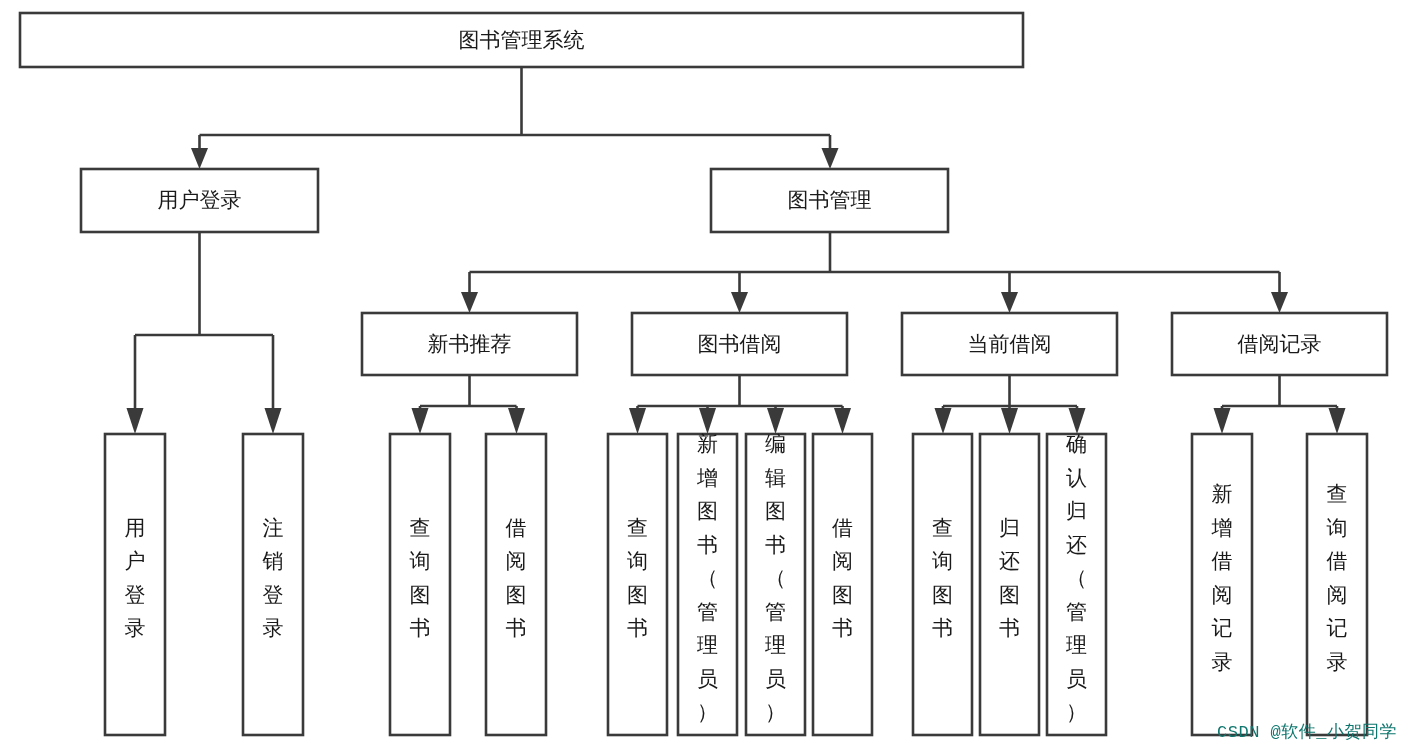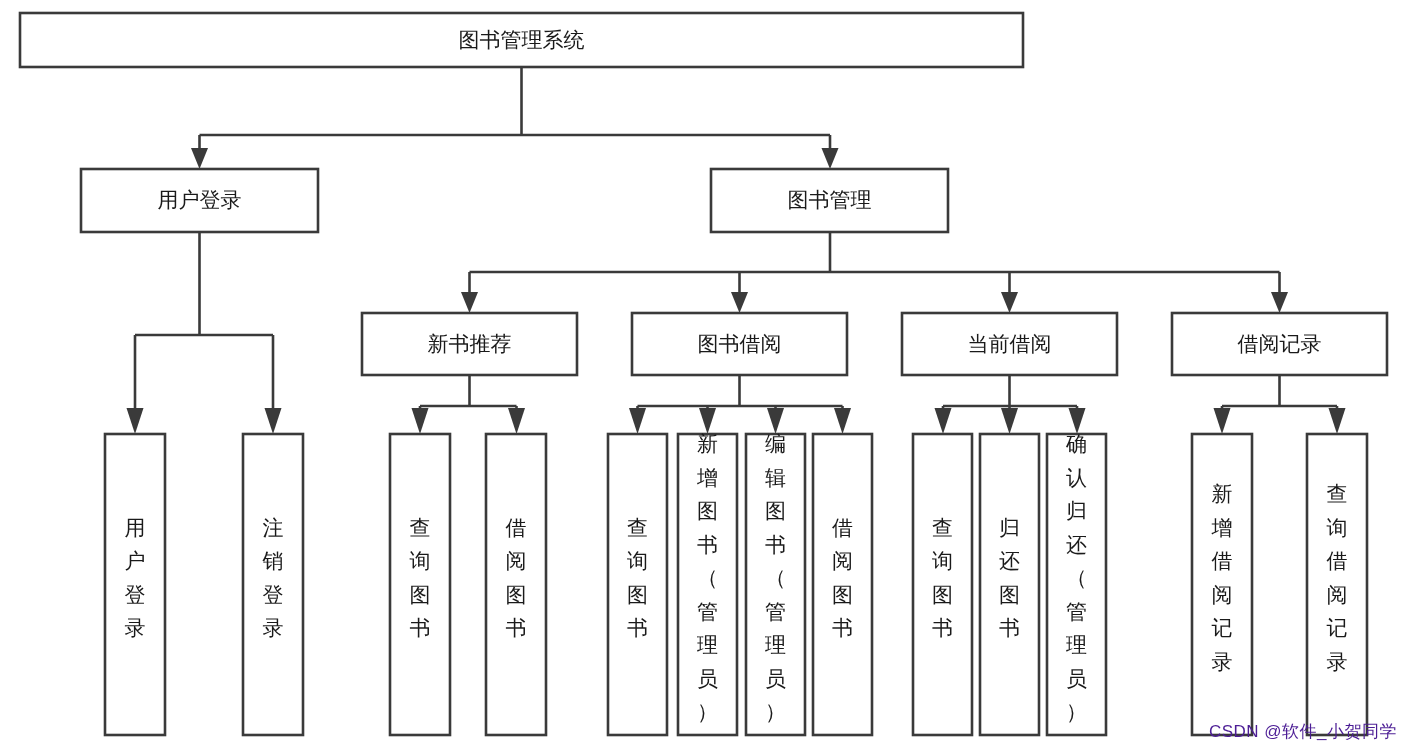--- a/index.html
+++ b/index.html
@@ -51,23 +51,23 @@
   .node-label-v {
     font-family: "Liberation Sans", sans-serif;
     font-size: 21px;
     fill: #1a1a1a;
     text-anchor: middle;
   }
   .watermark {
     position: absolute;
     right: 8px;
     bottom: 4px;
-    font-family: Liberation Sans, sans-serif;
+    font-family: Liberation Mono, monospace;
     font-size: 17px;
-    color: #4c1d95;
+    color: #0f766e;
     white-space: nowrap;
     letter-spacing: 0.5px;
     user-select: none;
   }
 </style>
 </head>
 <body>
 
 <div id="diagram-root">
 

